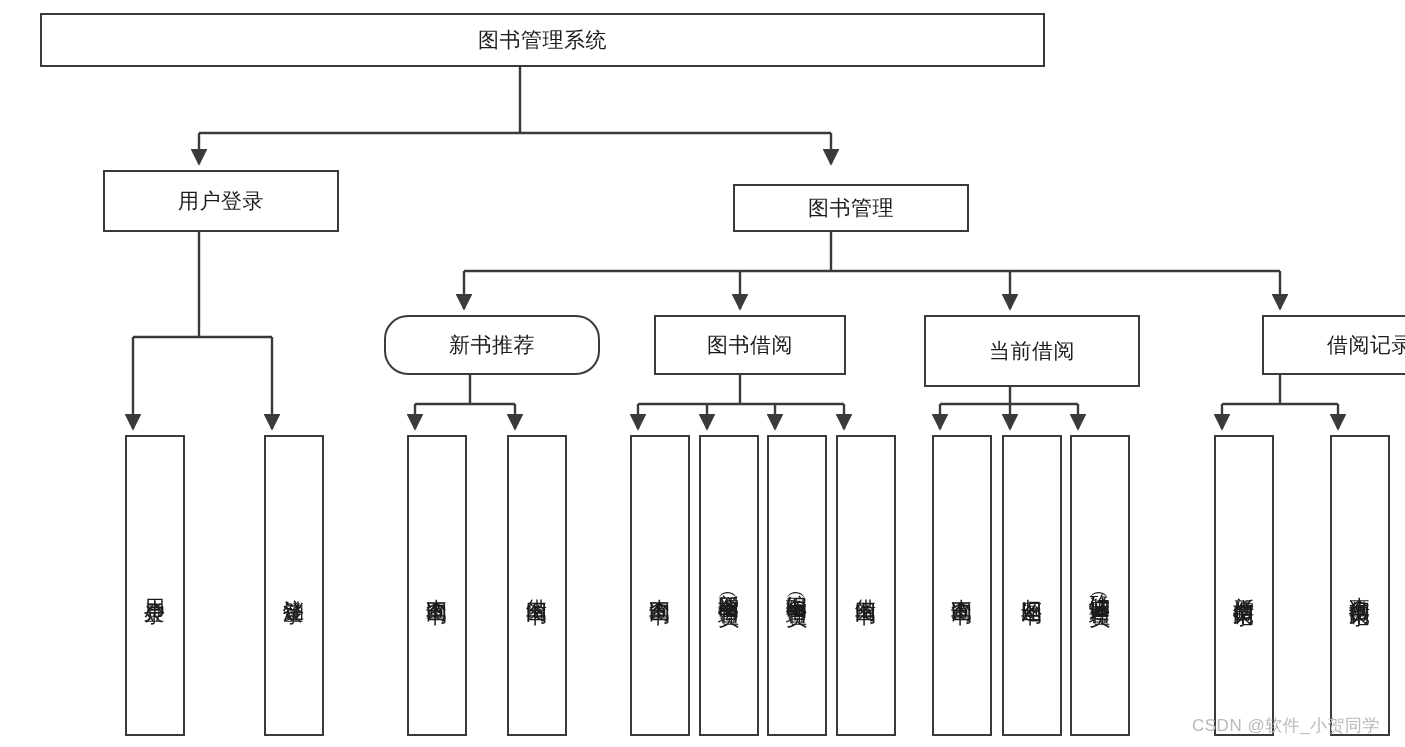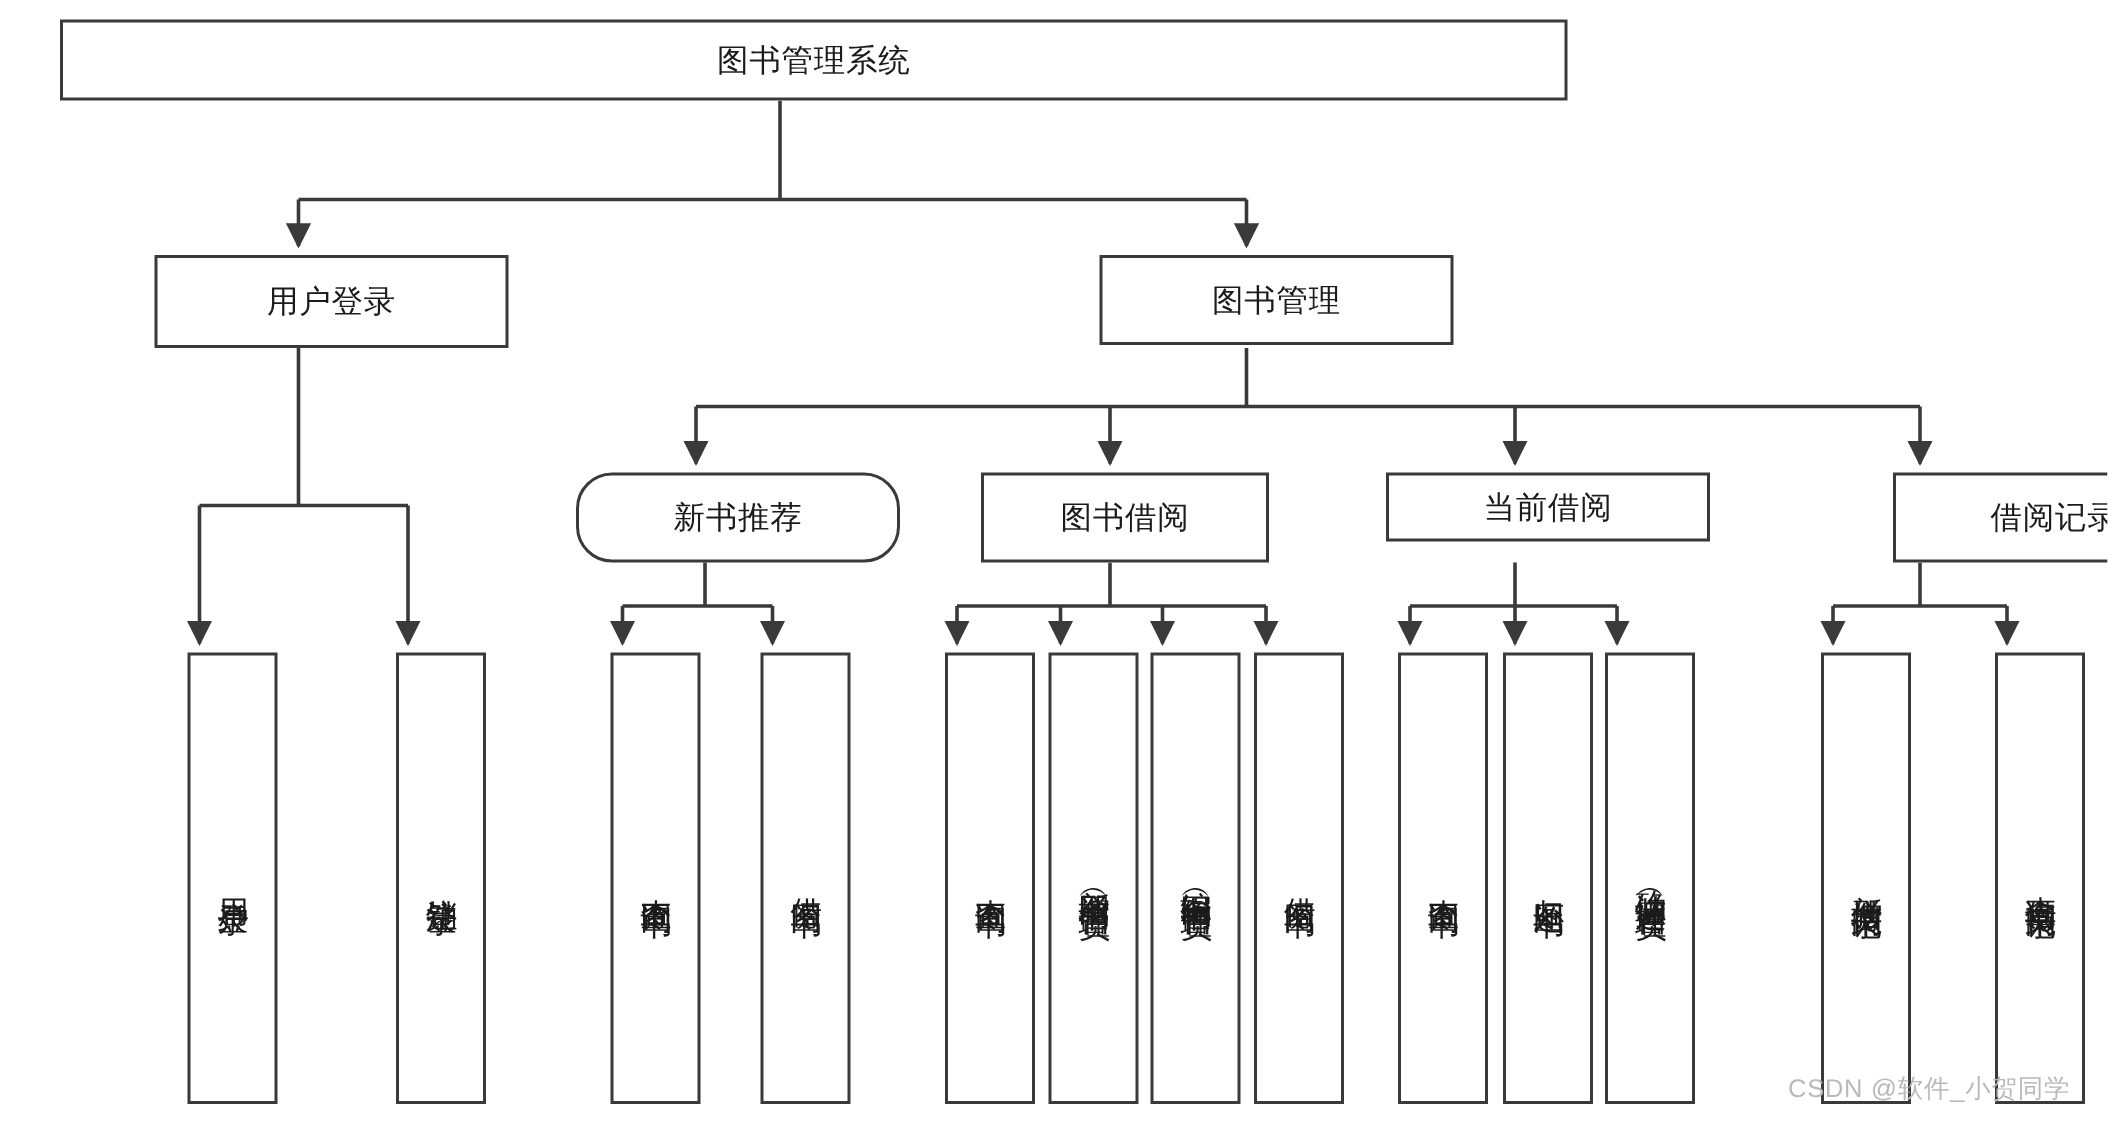--- a/index.html
+++ b/index.html
@@ -117,31 +117,31 @@
     </g>
   </svg>
 
   <div class="node h" style="left:18px; top:13px; width:1005px; height:54px;">
     <span>图书管理系统</span>
   </div>
 
   <div class="node h" style="left:81px; top:170px; width:236px; height:62px;">
     <span>用户登录</span>
   </div>
-  <div class="node h" style="left:711px; top:170px; width:236px; height:60px;">
+  <div class="node h" style="left:711px; top:184px; width:236px; height:48px;">
     <span>图书管理</span>
   </div>
 
   <div class="node h" style="left:362px; top:315px; width:216px; height:60px;border-radius:24px;">
     <span>新书推荐</span>
   </div>
   <div class="node h" style="left:632px; top:315px; width:192px; height:60px;">
     <span>图书借阅</span>
   </div>
-  <div class="node h" style="left:902px; top:315px; width:216px; height:46px;">
+  <div class="node h" style="left:902px; top:315px; width:216px; height:72px;">
     <span>当前借阅</span>
   </div>
   <div class="node h" style="left:1240px; top:315px; width:216px; height:60px;">
     <span>借阅记录</span>
   </div>
 
   <div class="node v" style="left:103px; top:435px; width:60px; height:301px;">
     <span class="vtext">用户登录</span>
   </div>
   <div class="node v" style="left:242px; top:435px; width:60px; height:301px;">

